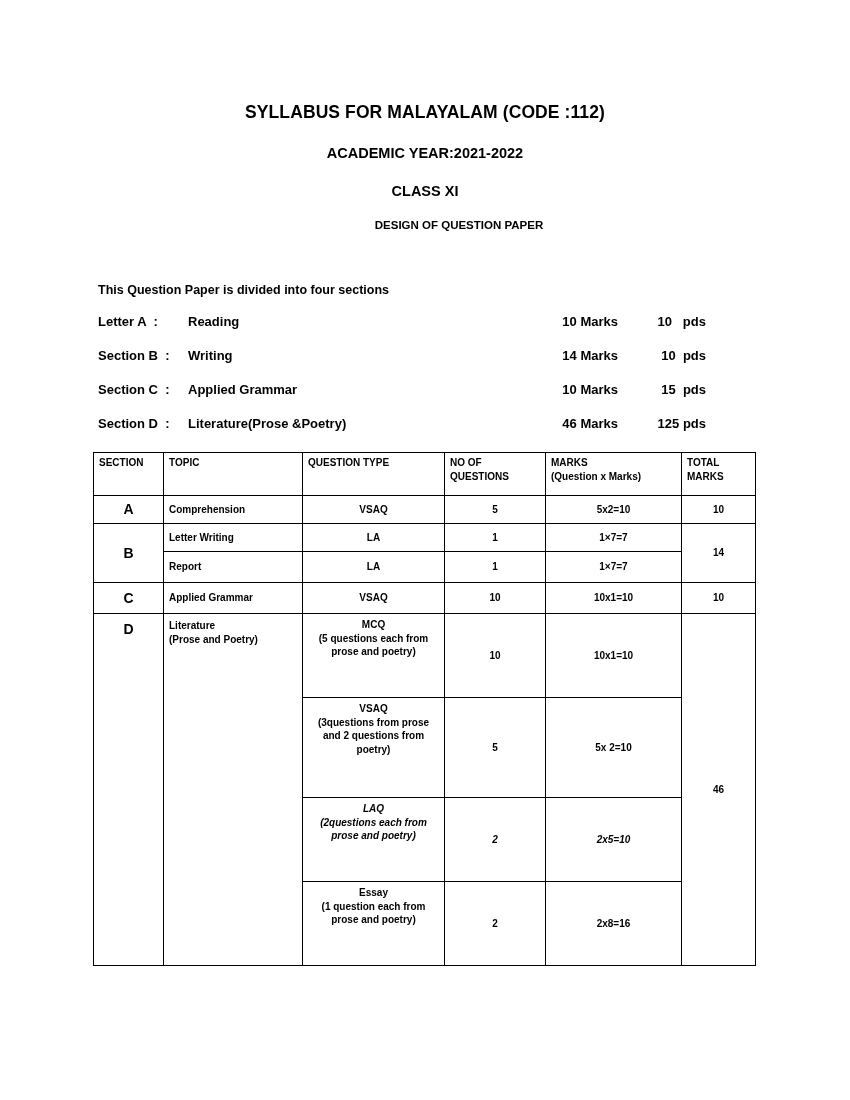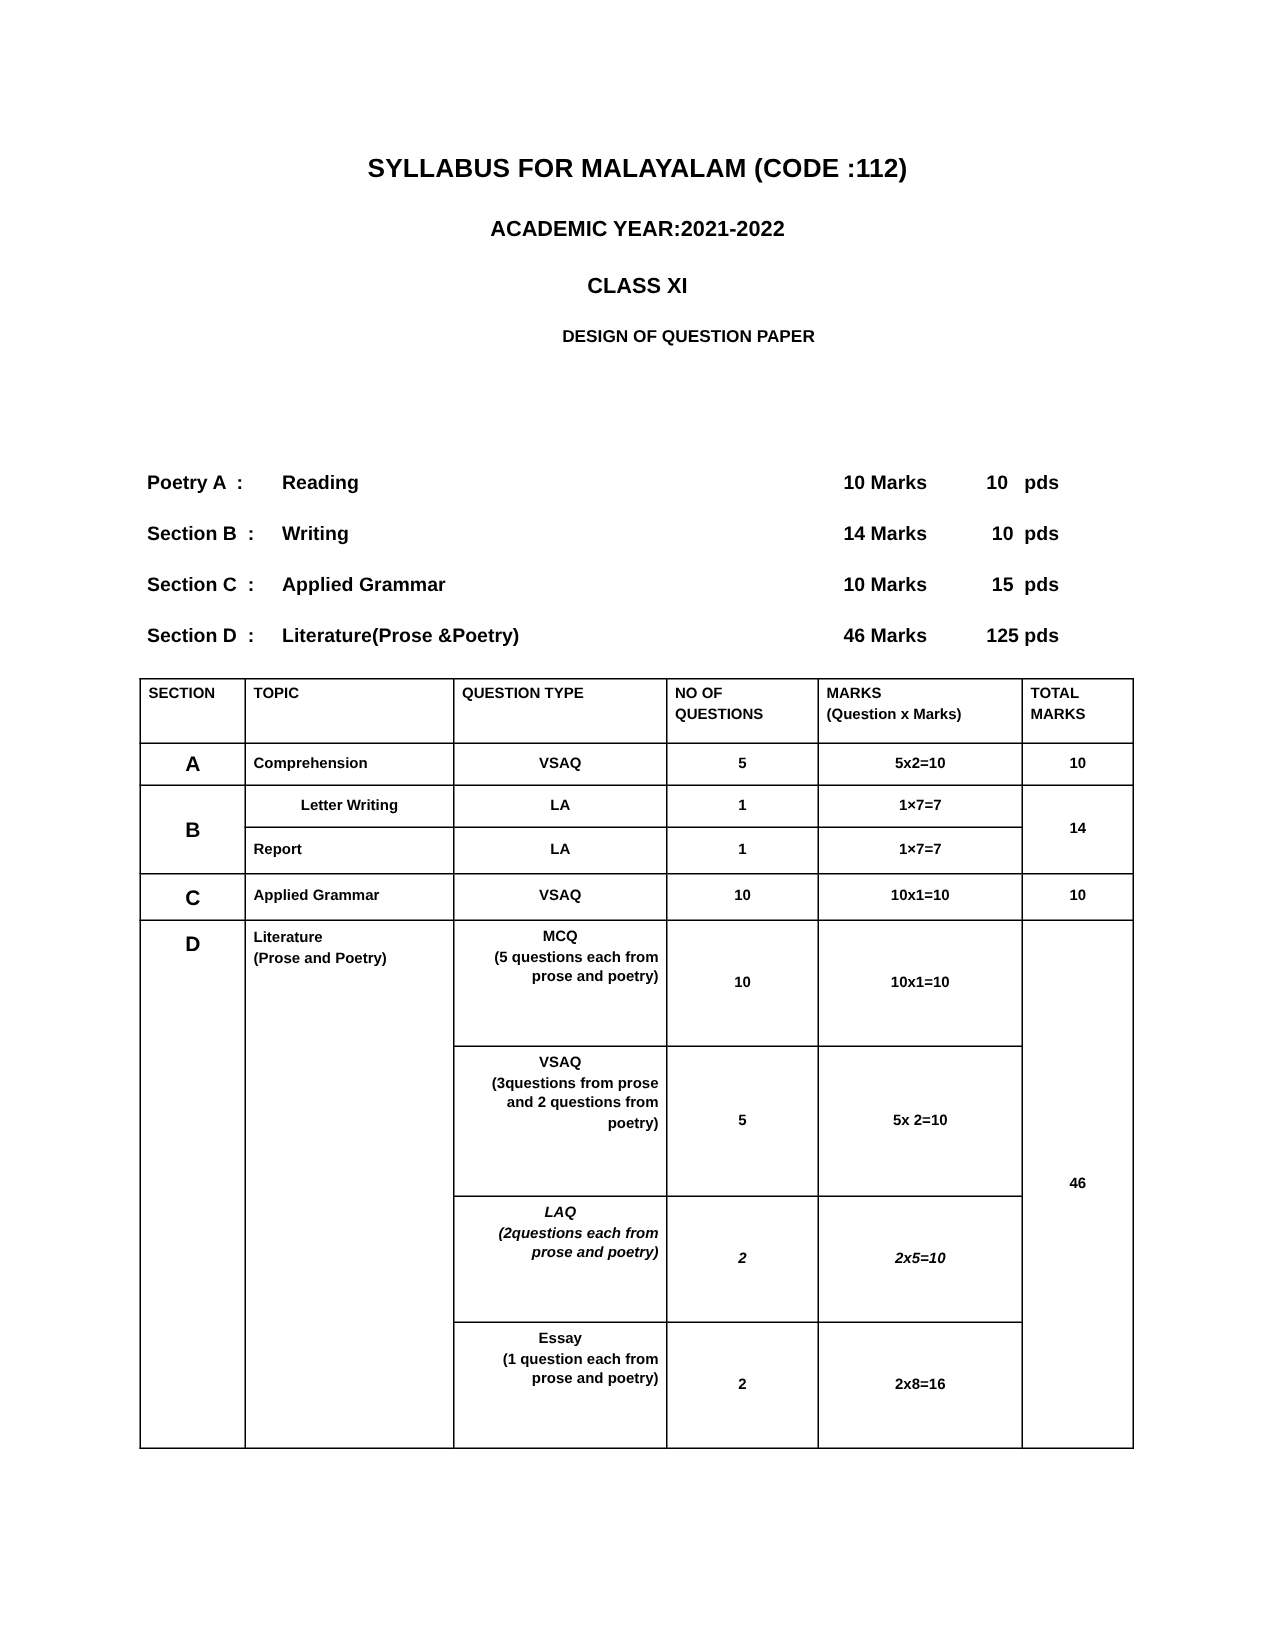--- a/index.html
+++ b/index.html
@@ -183,54 +183,55 @@
     text-align: left;
     vertical-align: top;
     padding-top: 4px;
   }
   td.c-qtype-desc .qt-name {
     display: block;
     text-align: center;
   }
   td.c-qtype-desc .qt-sub {
     display: block;
-    text-align: right;
+    text-align: center;
   }
   td.c-num {
     text-align: center;
   }
   td.c-total {
     text-align: center;
   }
   .row-a td { height: 21px; }
-  .row-b1 td { height: 21px; text-align: center; }
+  .row-b1 td { height: 21px; }
   .row-b2 td { height: 24px; }
   .row-c td { height: 24px; }
   .row-d1 td { height: 76px; }
   .row-d2 td { height: 92px; }
   .row-d3 td { height: 76px; font-style: italic; }
   .row-d4 td { height: 76px; }
 </style>
 </head>
 <body>
 
 <div class="page">
 
   <div class="title-block">
     <div class="h-main">SYLLABUS FOR MALAYALAM (CODE :112)</div>
     <div class="h-year">ACADEMIC YEAR:2021-2022</div>
     <div class="h-class">CLASS XI</div>
     <div class="h-design">DESIGN OF QUESTION PAPER</div>
   </div>
 
 
+  <div class="intro-line">This Question Paper is divided into four sections</div>
 
   <div class="section-list">
     <div class="section-line">
-      <span class="sl-name">Poetry A  :</span>
+      <span class="sl-name">Letter A  :</span>
       <span class="sl-topic">Reading</span>
       <span class="sl-marks">10 Marks</span>
       <span class="sl-pds">10   pds</span>
     </div>
     <div class="section-line">
       <span class="sl-name">Section B  :</span>
       <span class="sl-topic">Writing</span>
       <span class="sl-marks">14 Marks</span>
       <span class="sl-pds">10  pds</span>
     </div>

